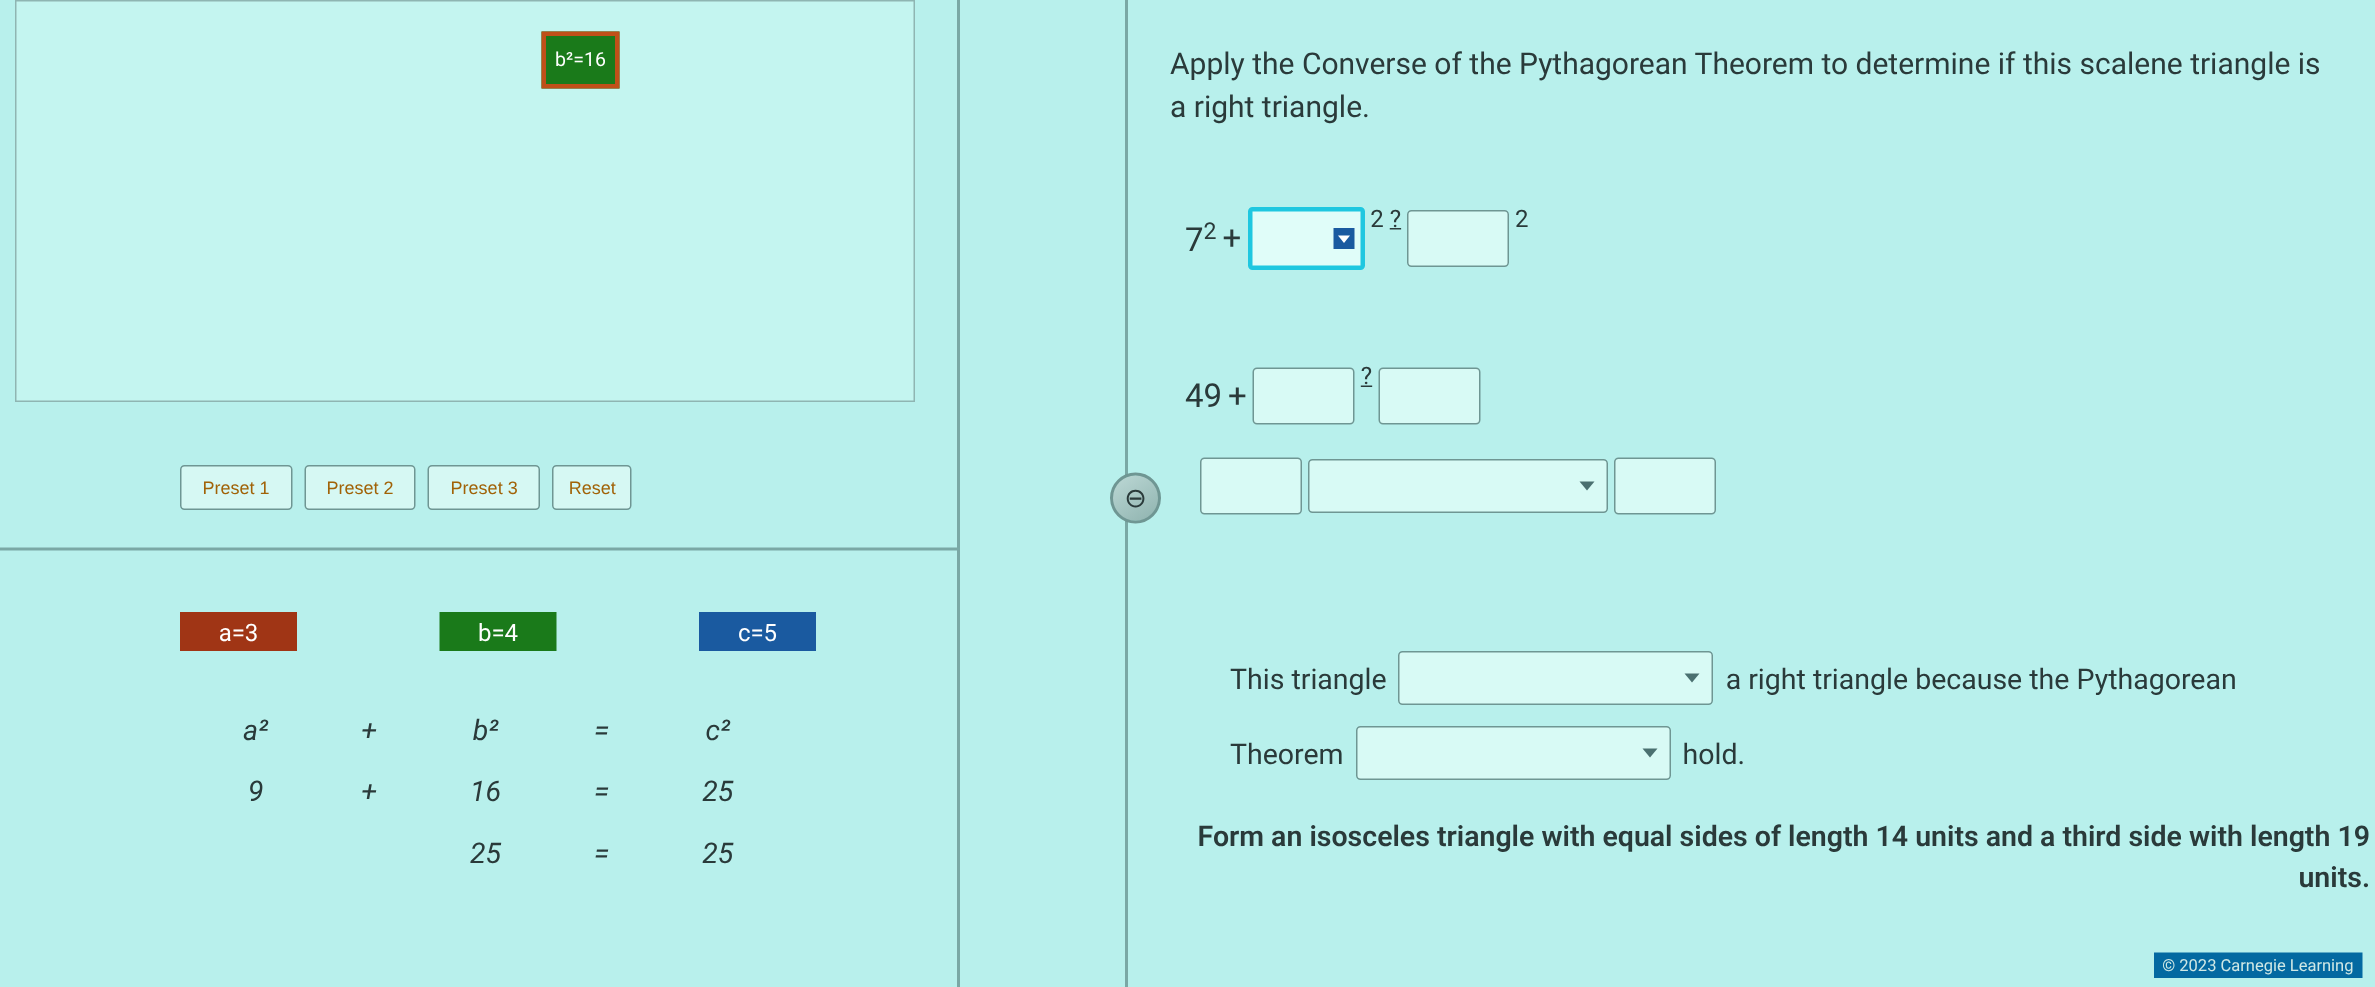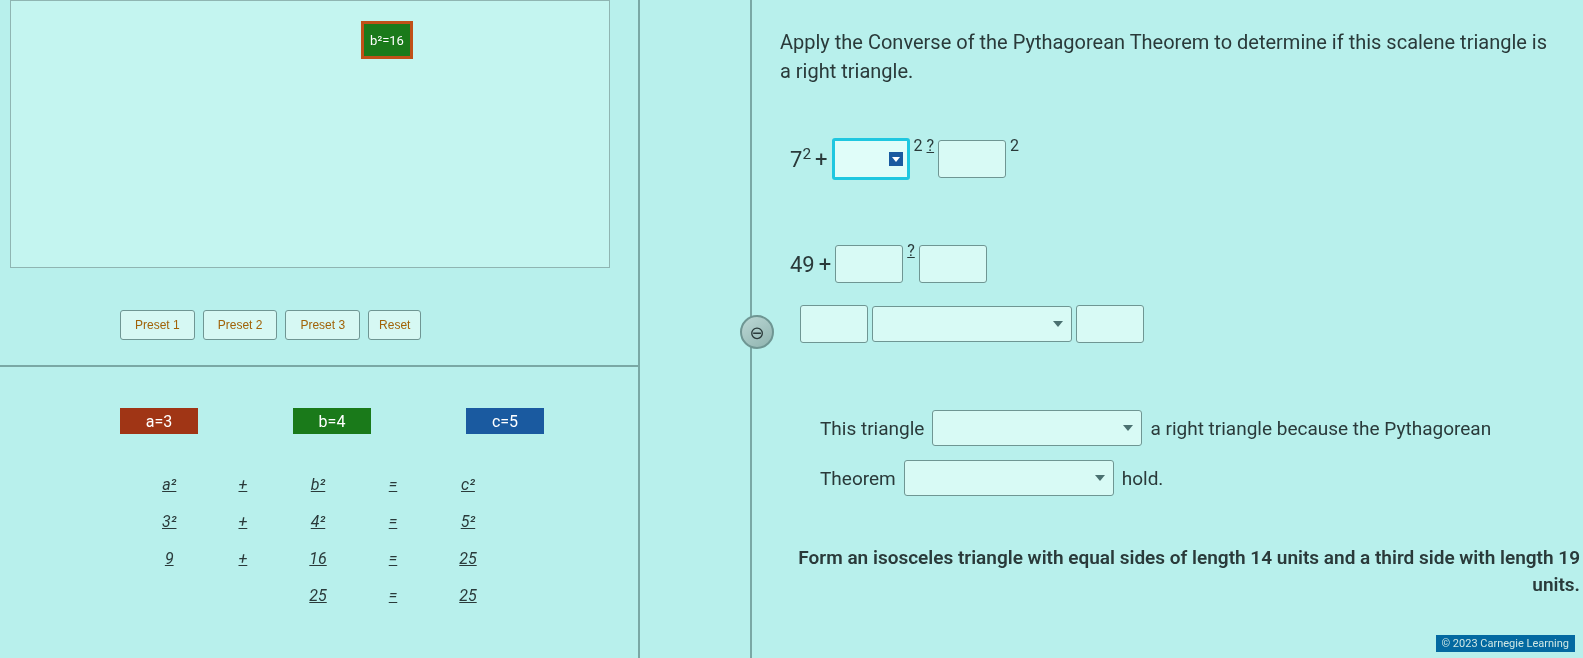--- a/index.html
+++ b/index.html
@@ -64,22 +64,21 @@
   width: 78px; height: 26px;
   display: flex; align-items: center; justify-content: center;
   color: #fff; font-size: 16px;
 }
 .cl-a { background: #a03515; }
 .cl-b { background: #1a7a1a; }
 .cl-c { background: #1a5aa0; }
 .eq-table {
   position: absolute;
   left: 130px; top: 465px;
-  font-size: 16px;
-  text-decoration: underline;
+  font-size: 19px;
 }
 .eq-table td { padding: 8px 30px; text-align: center; font-style: italic; }
 sup { font-size: 0.7em; }
 .right-pane {
   position: absolute;
   left: 780px; top: 0; width: 800px; height: 658px;
 }
 .instr {
   position: absolute;
   left: 0; top: 28px; width: 780px;
@@ -131,21 +130,21 @@
 }
 .chev {
   width: 0; height: 0;
   border-left: 5px solid transparent;
   border-right: 5px solid transparent;
   border-top: 6px solid #4a7070;
 }
 .sentence {
   position: absolute;
   font-size: 19px;
-  display: flex; align-items: center; gap: 8px; flex-wrap: wrap;
+  display: flex; align-items: center; gap: 8px; flex-wrap: wrap; margin-top: 24px;
 }
 .sent1 { left: 40px; top: 410px; width: 760px; }
 .sent2 { left: 40px; top: 460px; width: 760px; }
 .form-instr {
   position: absolute;
   left: 0; top: 545px;
   width: 800px;
   font-size: 19px; font-weight: 600;
   line-height: 1.4;
   text-align: right;
@@ -198,27 +197,20 @@
   </div>
 
   <table class="eq-table">
     <tbody>
         <tr>
       <td>a²</td>
       <td>+</td>
       <td>b²</td>
       <td>=</td>
       <td>c²</td>
-    </tr>
-    <tr>
-      <td>3²</td>
-      <td>+</td>
-      <td>4²</td>
-      <td>=</td>
-      <td>5²</td>
     </tr>
     <tr>
       <td>9</td>
       <td>+</td>
       <td>16</td>
       <td>=</td>
       <td>25</td>
     </tr>
     <tr>
       <td></td>

